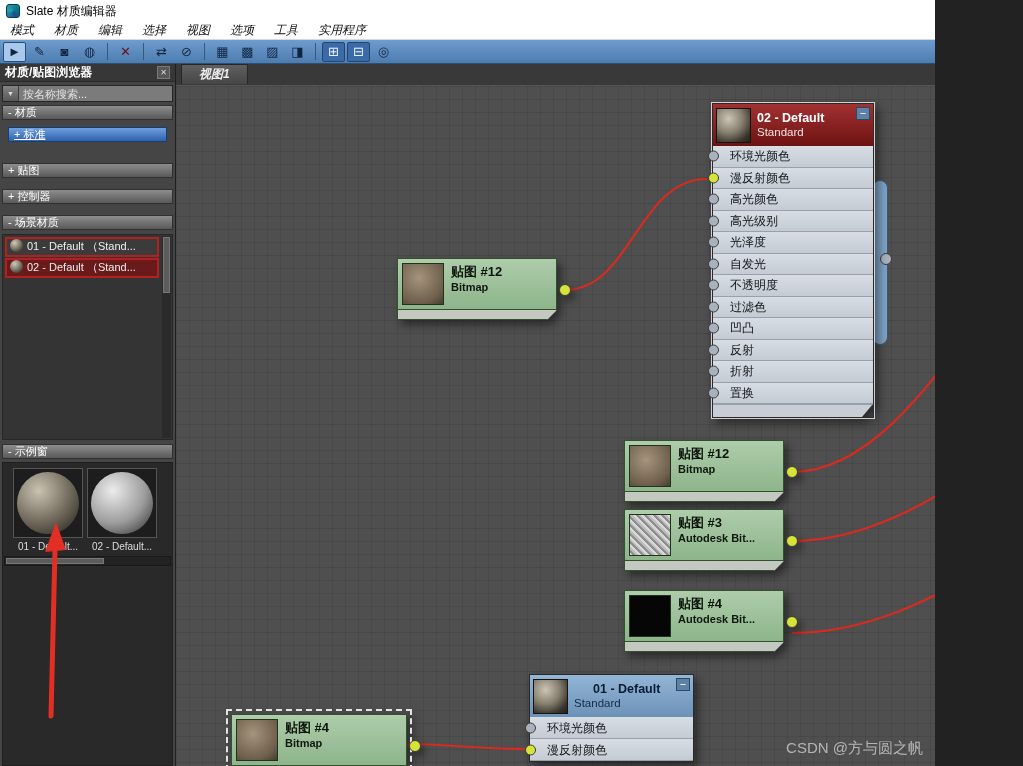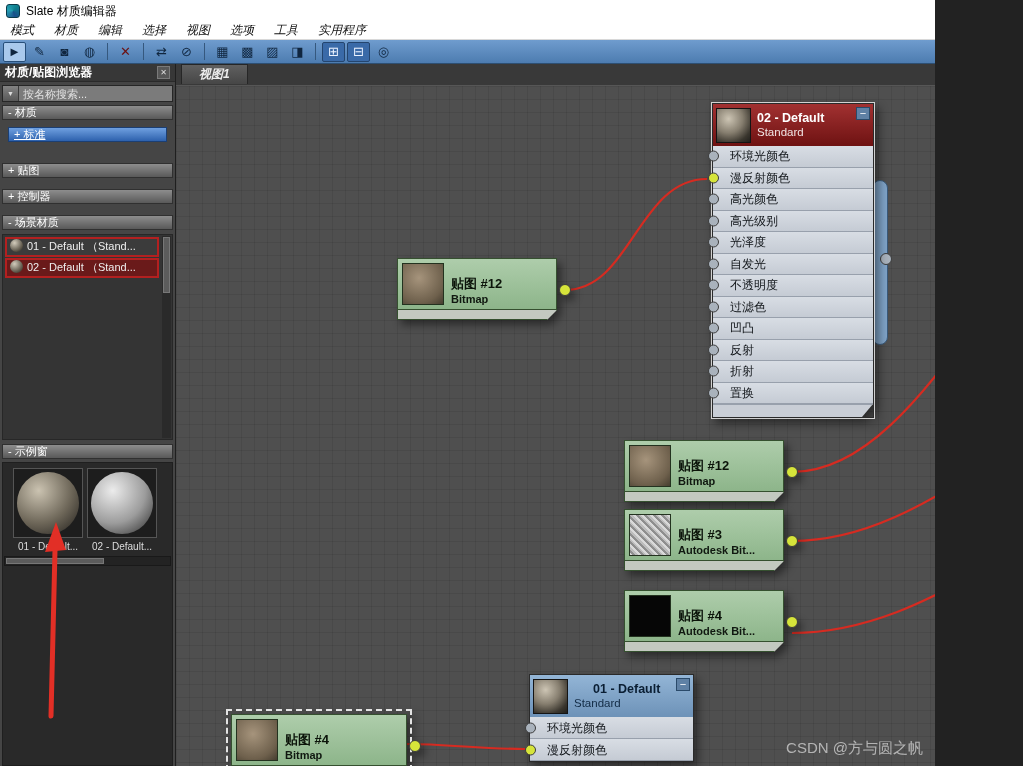--- a/index.html
+++ b/index.html
@@ -56,21 +56,21 @@
     background-image: linear-gradient(rgba(0,0,0,0.08) 1px, transparent 1px),
                       linear-gradient(90deg, rgba(0,0,0,0.08) 1px, transparent 1px);
     background-size:13px 13px; }
   .wires { position:absolute; left:0; top:0; pointer-events:none; }
   .wires path { fill:none; stroke:#d62b21; stroke-width:2.2; }
   
   .socket { position:absolute; width:12px; height:12px; border-radius:50%; background:#a9b2bc; border:1px solid #3c3c3c; }
   .socket.connected { background:#d6e43a; }
   
   .map-node { position:absolute; width:160px; filter:drop-shadow(4px 5px 4px rgba(0,0,0,0.45)); }
-  .map-body { height:52px; background:linear-gradient(#aecdab,#8db58a); border:1px solid #35502f; display:flex; align-items:flex-end; gap:7px; padding:4px; }
+  .map-body { height:52px; background:linear-gradient(#aecdab,#8db58a); border:1px solid #35502f; display:flex; align-items:flex-start; gap:7px; padding:4px; }
   .map-thumb { width:42px; height:42px; border:1px solid #23321f; flex:0 0 42px; }
   .thumb-tan { background:radial-gradient(circle at 40% 35%, #a6947c, #6e604c 70%, #453d2f); }
   .thumb-noise { background-image:repeating-linear-gradient(45deg, #d9d9d9 0 2px, #8e8e8e 2px 4px, #bcbcbc 4px 6px); }
   .thumb-black { background:#060606; }
   .map-title { font-size:13px; font-weight:bold; color:#0c140a; }
   .map-sub { font-size:11px; font-weight:bold; color:#101810; }
   .map-footer { height:10px; background:#c3c9c0; border:1px solid #35502f; border-top:none; clip-path:polygon(0 0,100% 0,calc(100% - 10px) 100%,0 100%); }
   .map-node .socket.out { right:-14px; top:26px; }
   .map-node.sel { outline:2px dashed #e3e3e3; outline-offset:3px; }
   

